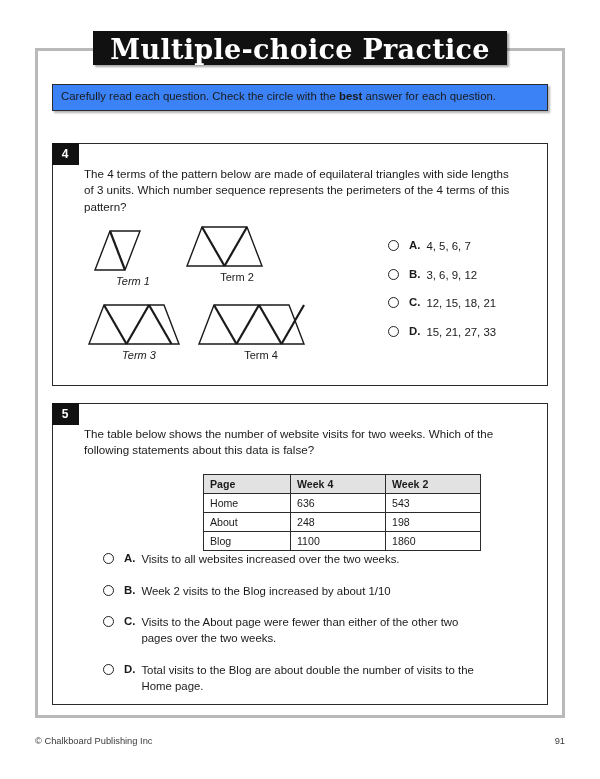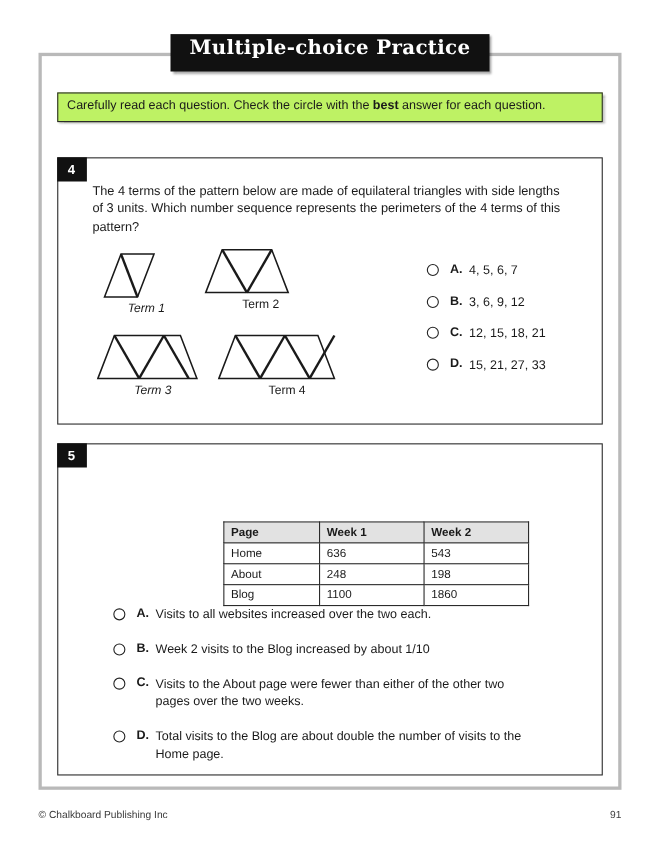--- a/index.html
+++ b/index.html
@@ -25,21 +25,21 @@
     height: 34px;
     display: flex;
     justify-content: center;
     z-index: 5;
   }
   .title-banner {
     background: #111111;
     color: #ffffff;
     font-family: "DejaVu Serif", serif;
     font-weight: bold;
-    font-size: 18px;
+    font-size: 27px;
     letter-spacing: 0.3px;
     padding: 3px 17px 5px 17px;
     line-height: 1.15;
     box-shadow: 2px 2px 2px rgba(0,0,0,0.35);
     white-space: nowrap;
   }
 
   
   .page-frame {
     position: absolute;
@@ -52,21 +52,21 @@
     background: #ffffff;
   }
 
   
   .instruction-bar {
     position: absolute;
     left: 52px;
     top: 84px;
     width: 496px;
     box-sizing: border-box;
-    background: #bef264;
+    background: #3b82f6;
     border: 1.5px solid #2b2b2b;
     box-shadow: 2px 2px 2px rgba(0,0,0,0.30);
     padding: 5px 8px 6px 8px;
     font-size: 11.4px;
     line-height: 1.2;
     white-space: nowrap;
   }
   .instruction-bar b { font-weight: bold; }
 
   
@@ -289,26 +289,27 @@
     <div class="option-row">
       <span class="opt-circle"></span>
       <span class="opt-letter">D.</span>
       <span class="opt-text">15, 21, 27, 33</span>
     </div>
   </div>
 </div>
 
 <div class="question-box" id="question-5">
   <div class="q-badge">5</div>
+  <div class="q-stem">The table below shows the number of website visits for two weeks. Which of the following statements about this data is false?</div>
 
   <table class="data-table">
     <thead>
       <tr>
         <th class="col-page">Page</th>
-        <th class="col-week">Week 1</th>
+        <th class="col-week">Week 4</th>
         <th class="col-week">Week 2</th>
       </tr>
     </thead>
     <tbody>
       <tr>
         <td>Home</td>
         <td>636</td>
         <td>543</td>
       </tr>
       <tr>
@@ -321,21 +322,21 @@
         <td>1100</td>
         <td>1860</td>
       </tr>
     </tbody>
   </table>
 
   <div class="options" id="q5-options">
     <div class="option-row">
       <span class="opt-circle"></span>
       <span class="opt-letter">A.</span>
-      <span class="opt-text">Visits to all websites increased over the two each.</span>
+      <span class="opt-text">Visits to all websites increased over the two weeks.</span>
     </div>
     <div class="option-row">
       <span class="opt-circle"></span>
       <span class="opt-letter">B.</span>
       <span class="opt-text">Week 2 visits to the Blog increased by about 1/10</span>
     </div>
     <div class="option-row">
       <span class="opt-circle"></span>
       <span class="opt-letter">C.</span>
       <span class="opt-text">Visits to the About page were fewer than either of the other two pages over the two weeks.</span>

